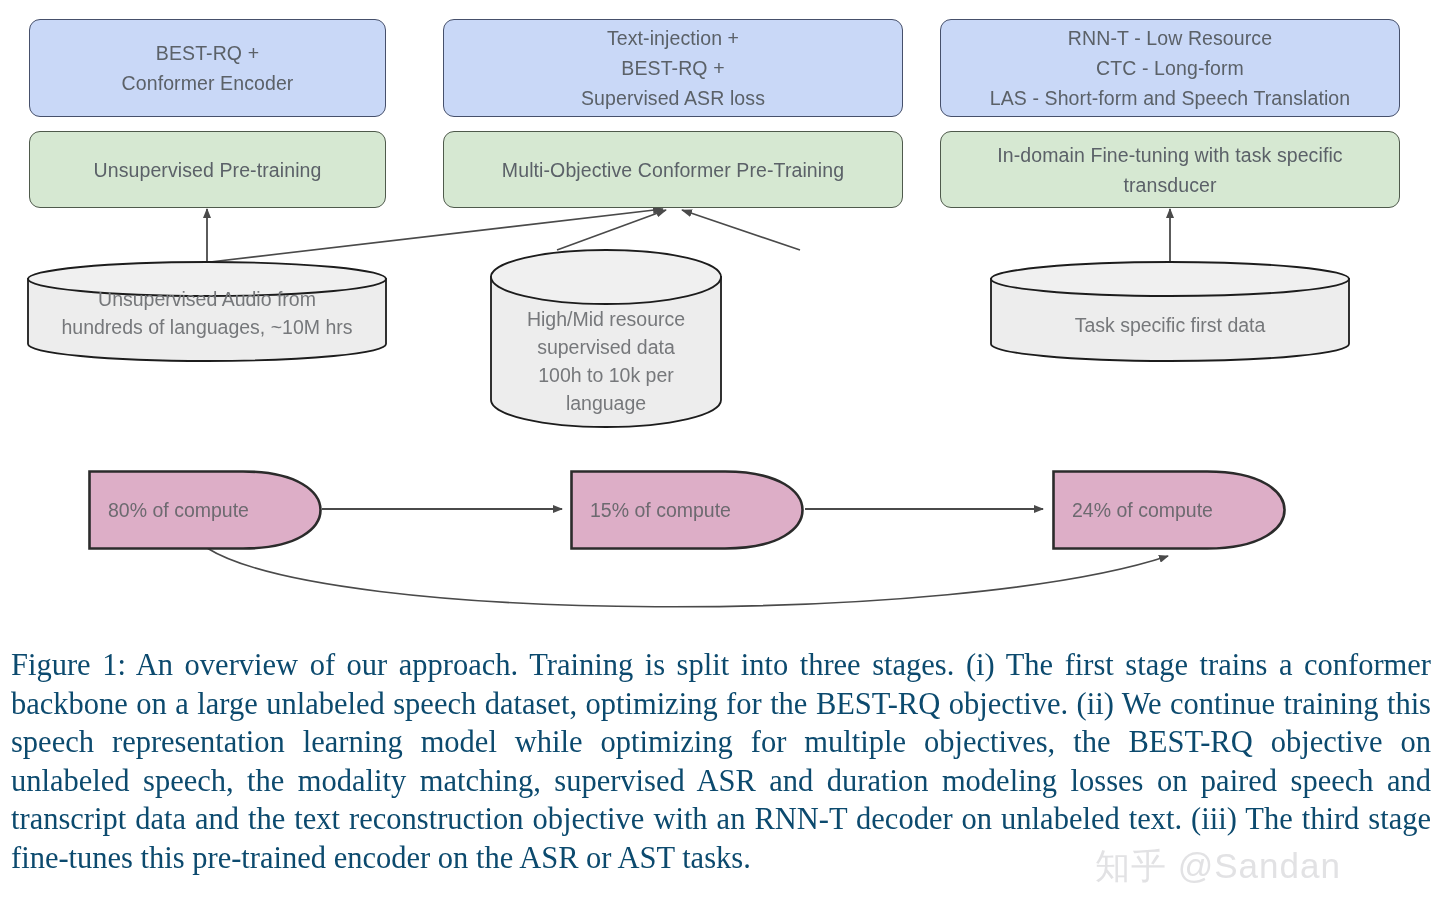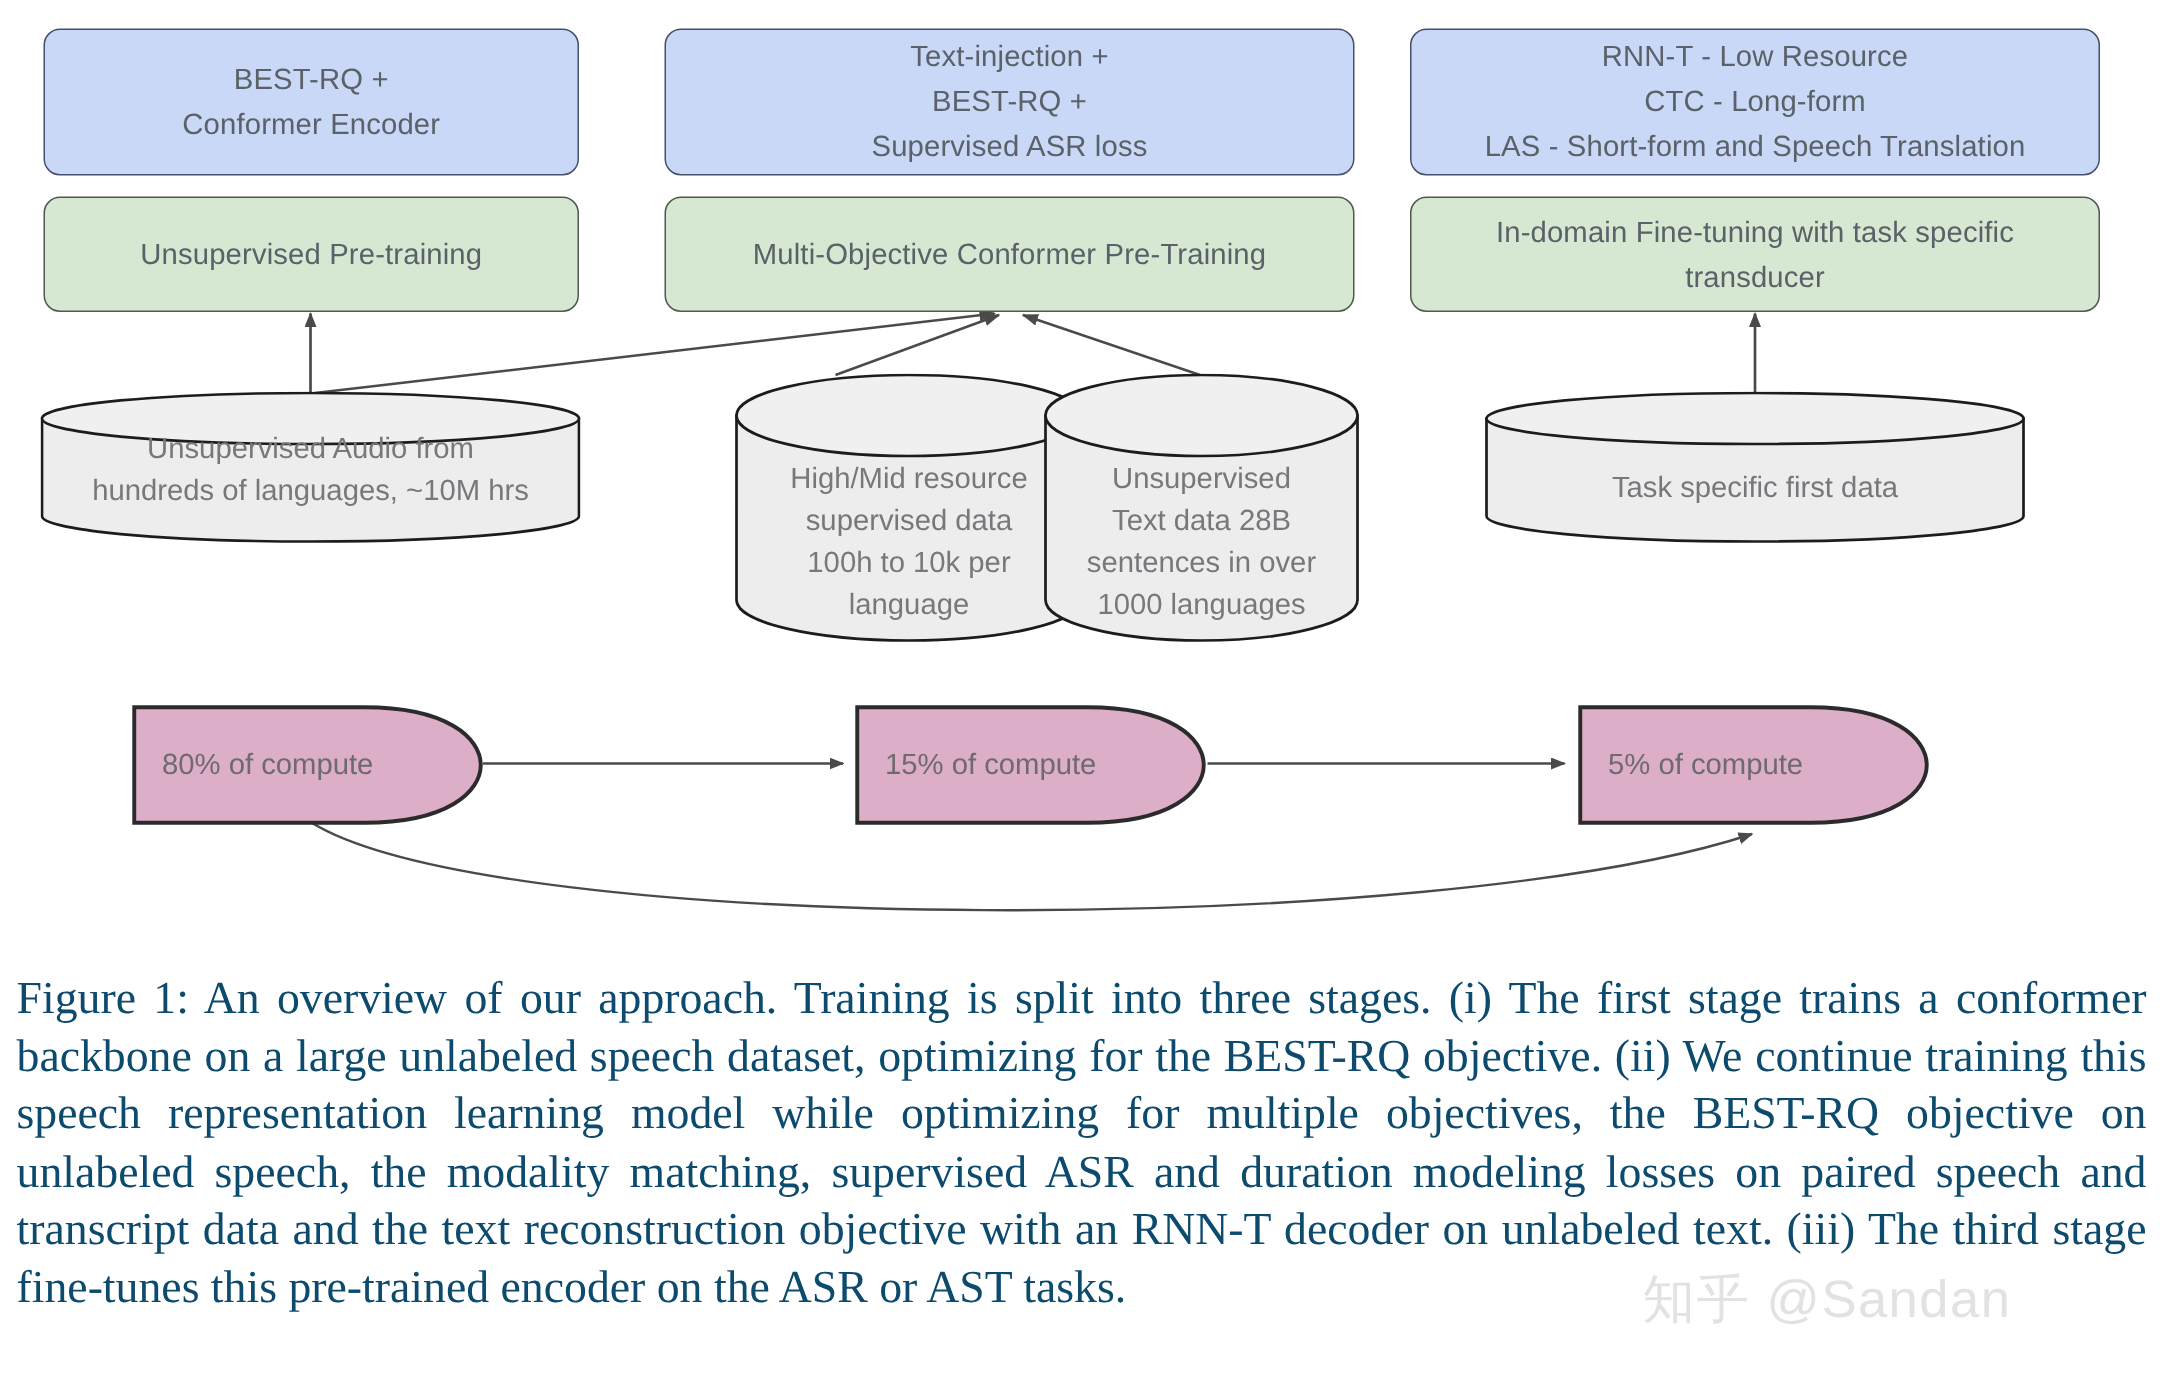--- a/index.html
+++ b/index.html
@@ -184,30 +184,20 @@
     <svg width="232" height="179" viewBox="0 0 232 179">
       <path d="M1,28 L1,151 A115,27 0 0 0 231,151 L231,28 Z" fill="#ededed" stroke="#1c1c1c" stroke-width="1.8"></path>
       <ellipse cx="116" cy="28" rx="115" ry="27" fill="#f0f0f0" stroke="#1c1c1c" stroke-width="1.8"></ellipse>
     </svg>
     <div class="cyl-label" style="top:56px;">High/Mid resource
 supervised data
 100h to 10k per
 language</div>
   </div>
 
-  <div class="cyl" style="left:696px; top:249px; width:210px; height:179px;">
-    <svg width="210" height="179" viewBox="0 0 210 179">
-      <path d="M1,28 L1,151 A104,27 0 0 0 209,151 L209,28 Z" fill="#ededed" stroke="#1c1c1c" stroke-width="1.8"></path>
-      <ellipse cx="105" cy="28" rx="104" ry="27" fill="#f0f0f0" stroke="#1c1c1c" stroke-width="1.8"></ellipse>
-    </svg>
-    <div class="cyl-label" style="top:56px;">Unsupervised
-Text data 28B
-sentences in over
-1000 languages</div>
-  </div>
 
   <div class="cyl" style="left:990px; top:261px; width:360px; height:101px;">
     <svg width="360" height="101" viewBox="0 0 360 101">
       <path d="M1,18 L1,83 A179,17 0 0 0 359,83 L359,18 Z" fill="#ededed" stroke="#1c1c1c" stroke-width="1.8"></path>
       <ellipse cx="180" cy="18" rx="179" ry="17" fill="#f0f0f0" stroke="#1c1c1c" stroke-width="1.8"></ellipse>
     </svg>
     <div class="cyl-label" style="top:50px;">Task specific first data</div>
   </div>
 
   <div class="compute" style="left:88px; top:470px; width:234px; height:80px;">
@@ -221,20 +211,20 @@
     <svg width="234" height="80" viewBox="0 0 234 80">
       <path d="M1.5,1.5 L155,1.5 C210,1.5 232.5,22 232.5,40 C232.5,58 210,78.5 155,78.5 L1.5,78.5 Z" fill="#ddaec7" stroke="#2b2b2b" stroke-width="2.6"></path>
     </svg>
     <div class="compute-label" style="left:20px;">15% of compute</div>
   </div>
 
   <div class="compute" style="left:1052px; top:470px; width:234px; height:80px;">
     <svg width="234" height="80" viewBox="0 0 234 80">
       <path d="M1.5,1.5 L155,1.5 C210,1.5 232.5,22 232.5,40 C232.5,58 210,78.5 155,78.5 L1.5,78.5 Z" fill="#ddaec7" stroke="#2b2b2b" stroke-width="2.6"></path>
     </svg>
-    <div class="compute-label" style="left:20px;">5% of compute</div>
+    <div class="compute-label" style="left:20px;">24% of compute</div>
   </div>
 
 </div>
 
 <div id="caption">Figure 1: An overview of our approach. Training is split into three stages. (i) The first stage trains a conformer backbone on a large unlabeled speech dataset, optimizing for the BEST-RQ objective. (ii) We continue training this speech representation learning model while optimizing for multiple objectives, the BEST-RQ objective on unlabeled speech, the modality matching, supervised ASR and duration modeling losses on paired speech and transcript data and the text reconstruction objective with an RNN-T decoder on unlabeled text. (iii) The third stage fine-tunes this pre-trained encoder on the ASR or AST tasks.</div>
 
 <div id="watermark">知乎 @Sandan</div>
 
 </body></html>

